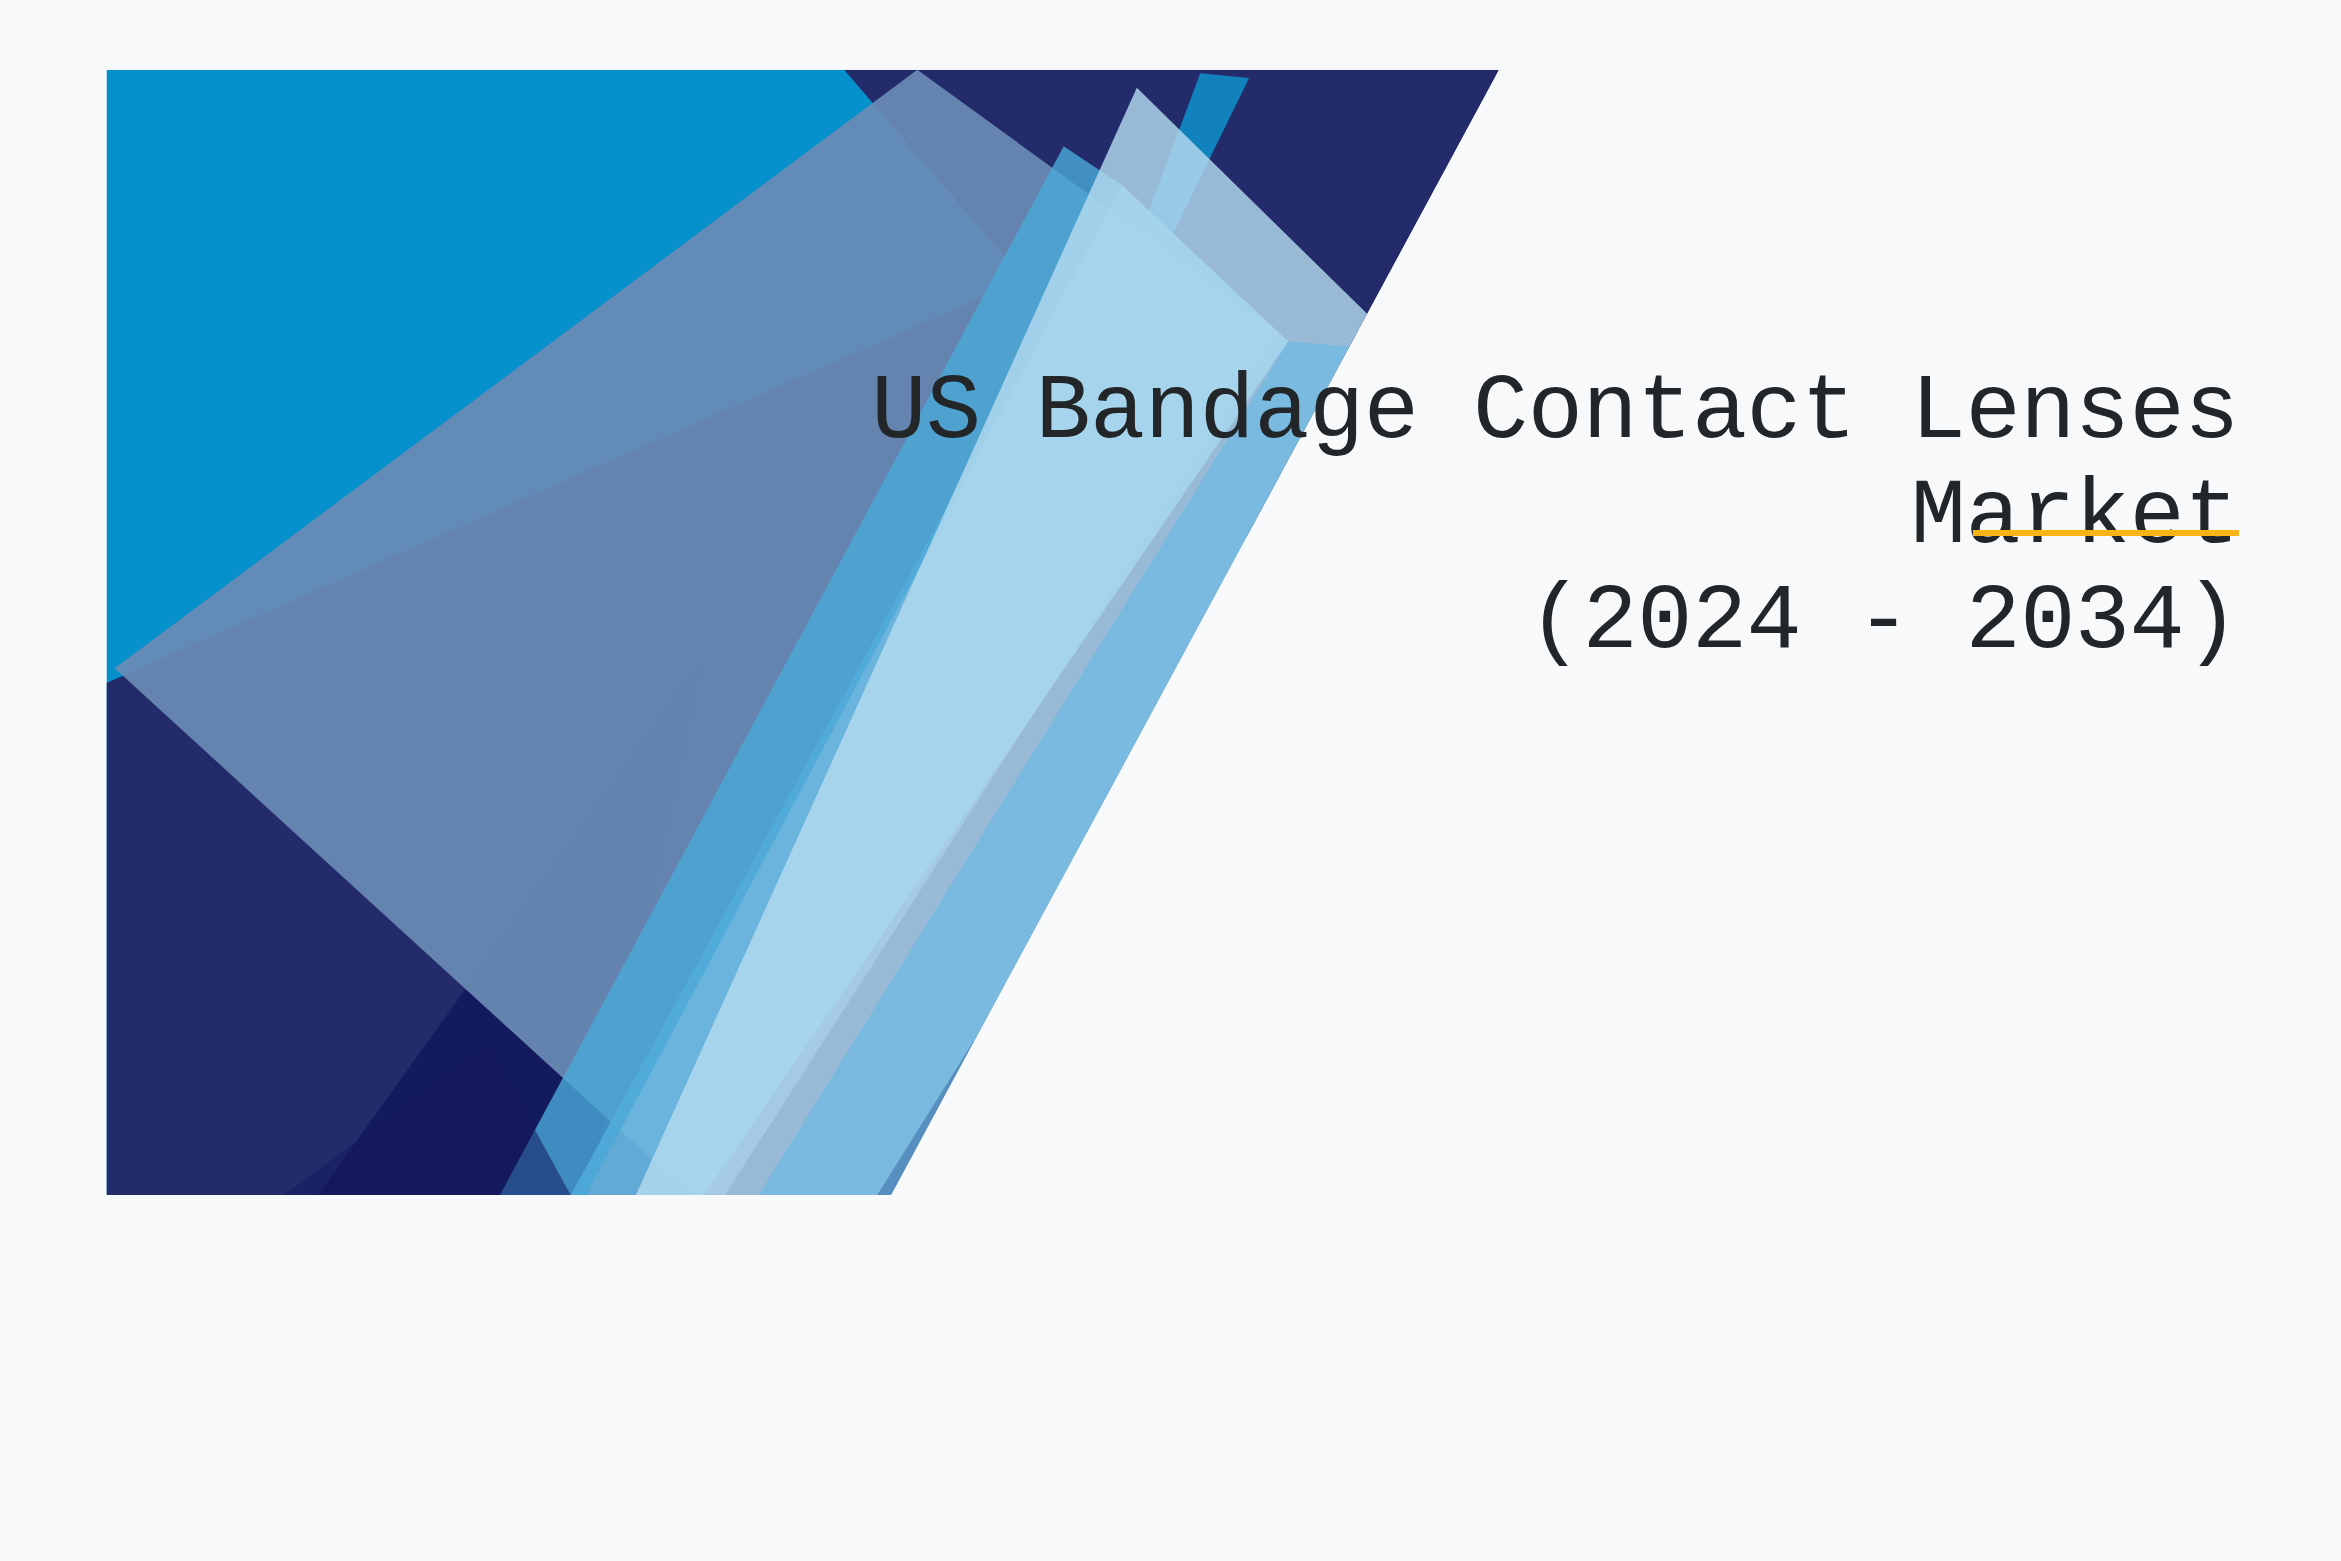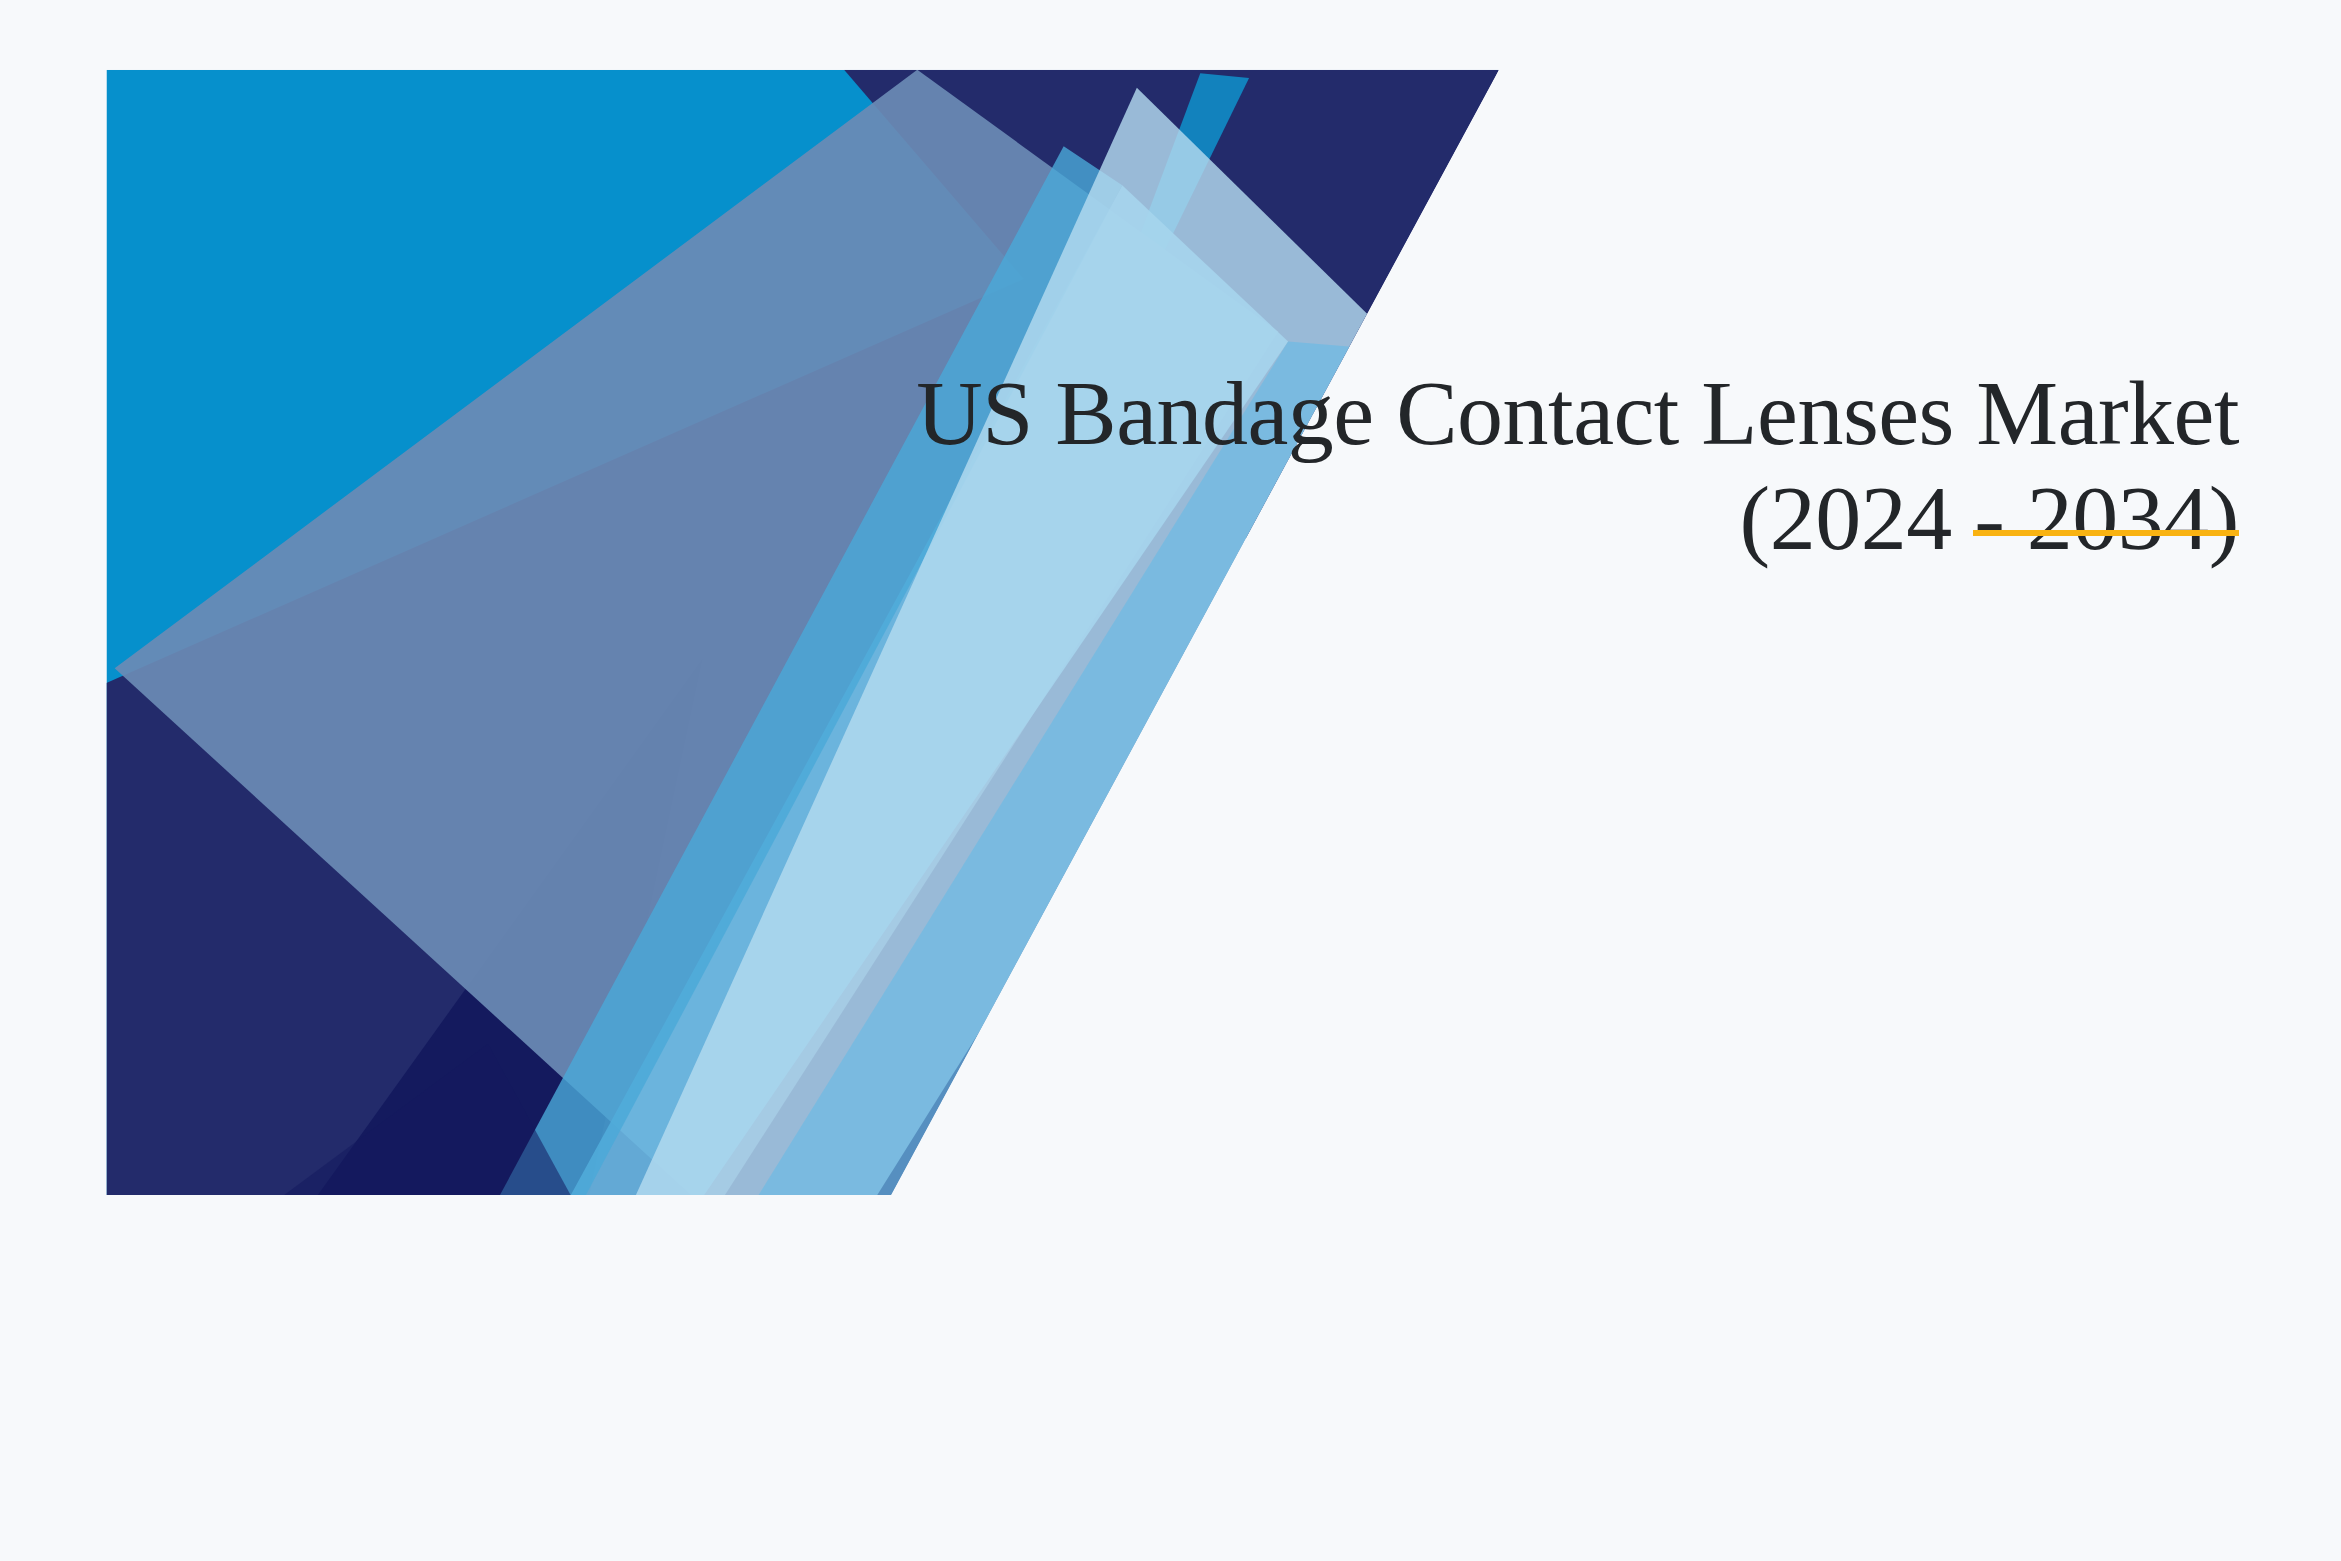--- a/index.html
+++ b/index.html
@@ -5,21 +5,21 @@
   html, body {
     margin: 0; padding: 0;
     background: #f7f9fb;
   }
   #page {
     position: relative;
     width: 2342px;
     height: 1195px;
     background: #f7f9fb;
     overflow: hidden;
-    font-family: Liberation Serif, serif;
+    font-family: Liberation Mono, monospace;
   }
   #artwork {
     position: absolute;
     left: 0; top: 0;
     width: 2342px;
     height: 1561px;
   }
   #text-block {
     position: absolute;
     left: 829px;

